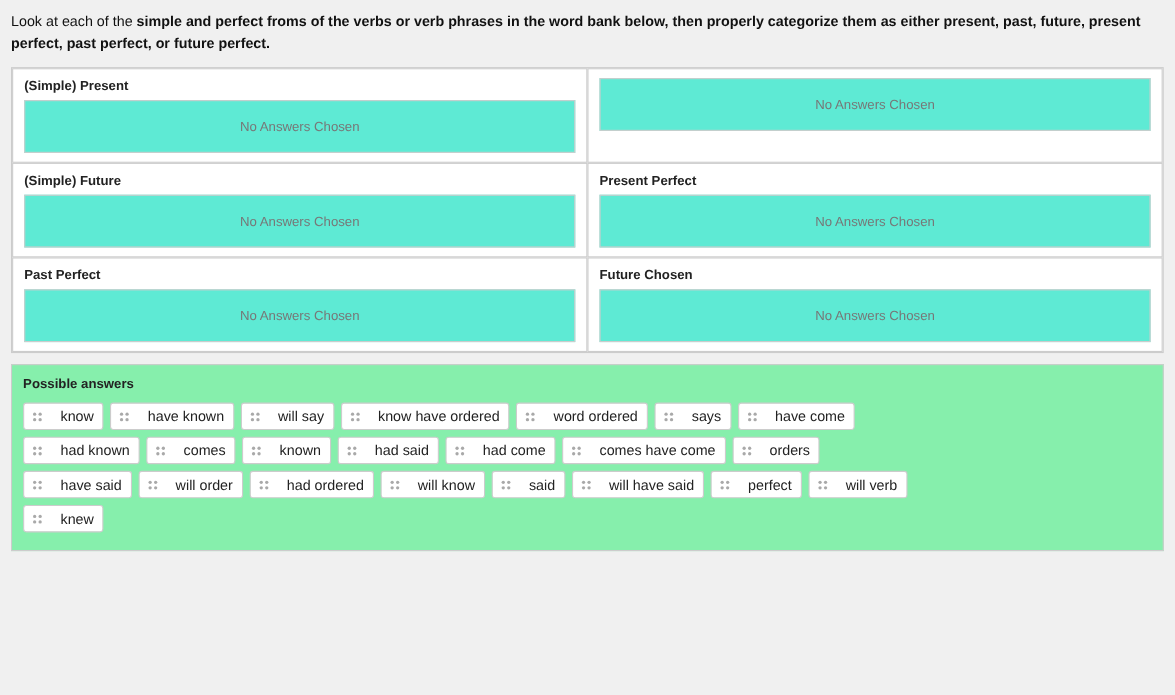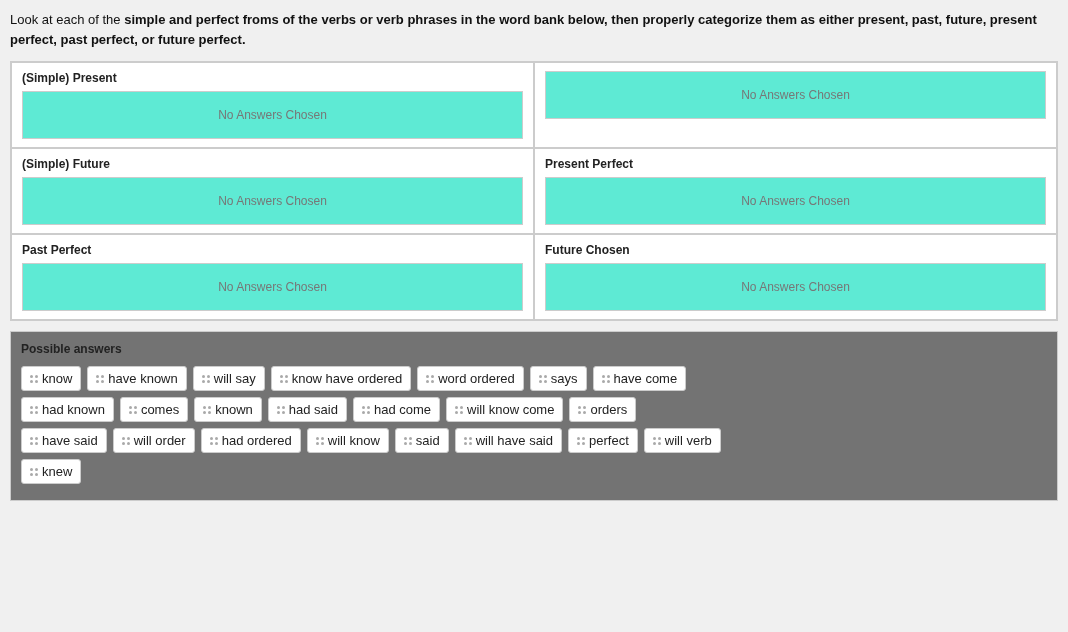--- a/index.html
+++ b/index.html
@@ -40,39 +40,39 @@
       border: 1px solid #ccc;
       min-height: 48px;
       display: flex;
       align-items: center;
       justify-content: center;
       color: #777;
       font-size: 12px;
     }
     .possible-answers-section {
       border: 1px solid #ccc;
-      background: #737373;
+      background: #86efac;
       padding: 10px;
     }
     .possible-answers-label {
       font-size: 12px;
       font-weight: 600;
       color: #222;
       margin-bottom: 10px;
     }
     .chips-row {
       display: flex;
       flex-wrap: wrap;
       gap: 6px;
       margin-bottom: 6px;
     }
     .chip {
       display: inline-flex;
       align-items: center;
-      gap: 4px;
+      gap: 17px;
       background: #fff;
       border: 1px solid #ccc;
       border-radius: 3px;
       padding: 4px 8px;
       font-size: 13px;
       color: #222;
       cursor: grab;
       white-space: nowrap;
     }
     .chip-dots {
@@ -219,21 +219,21 @@
             <span></span>
             <span></span>
           </span>
           <span>had come</span>
         </div>
         <div class="chip">
           <span class="chip-dots">
             <span></span>
             <span></span>
           </span>
-          <span>will know come</span>
+          <span>comes have come</span>
         </div>
         <div class="chip">
           <span class="chip-dots">
             <span></span>
             <span></span>
           </span>
           <span>orders</span>
         </div>
       </div>
       <div class="chips-row">

